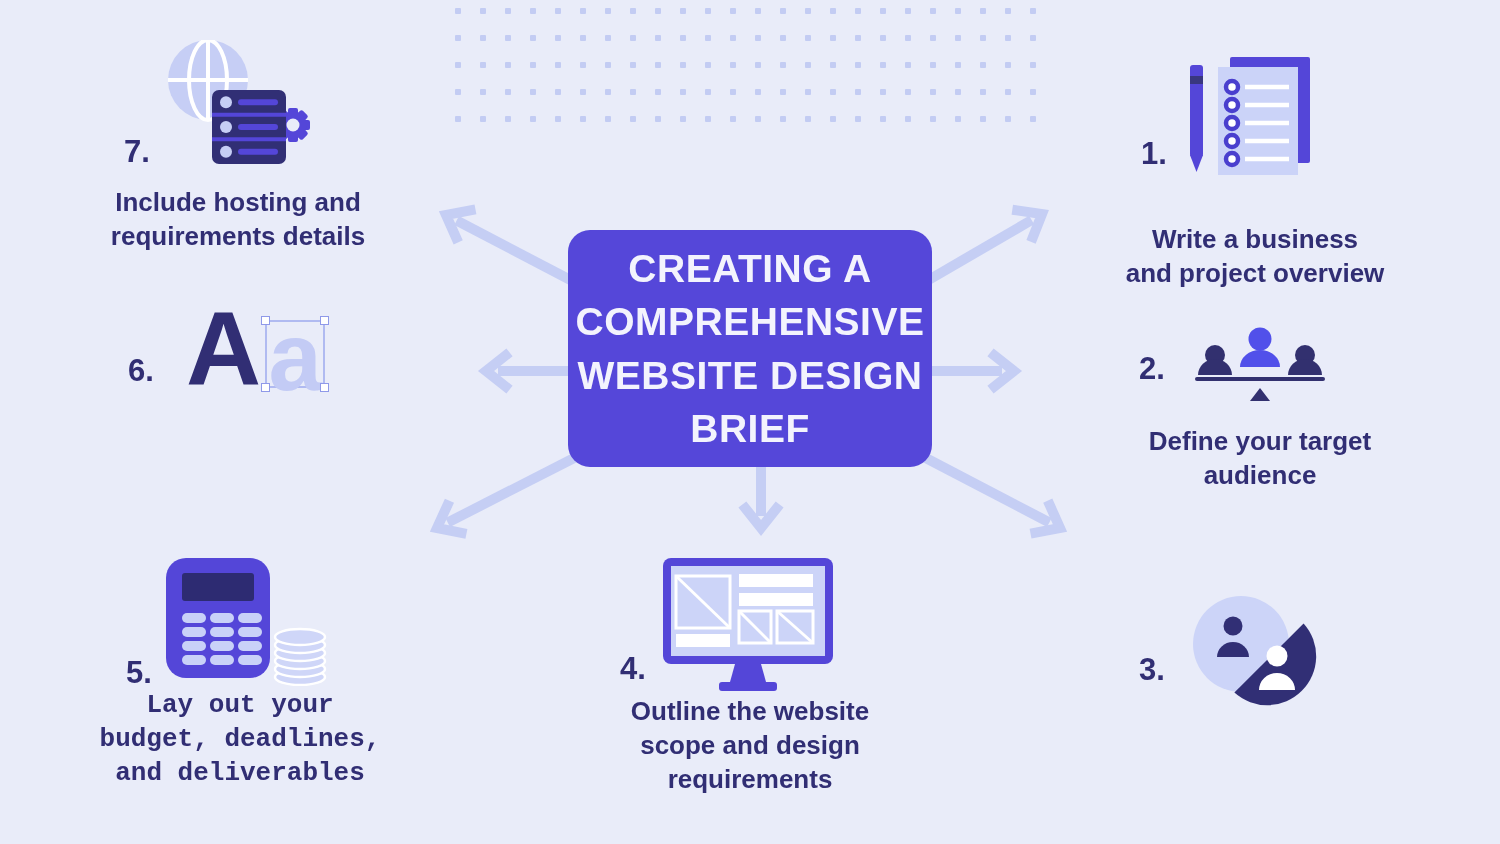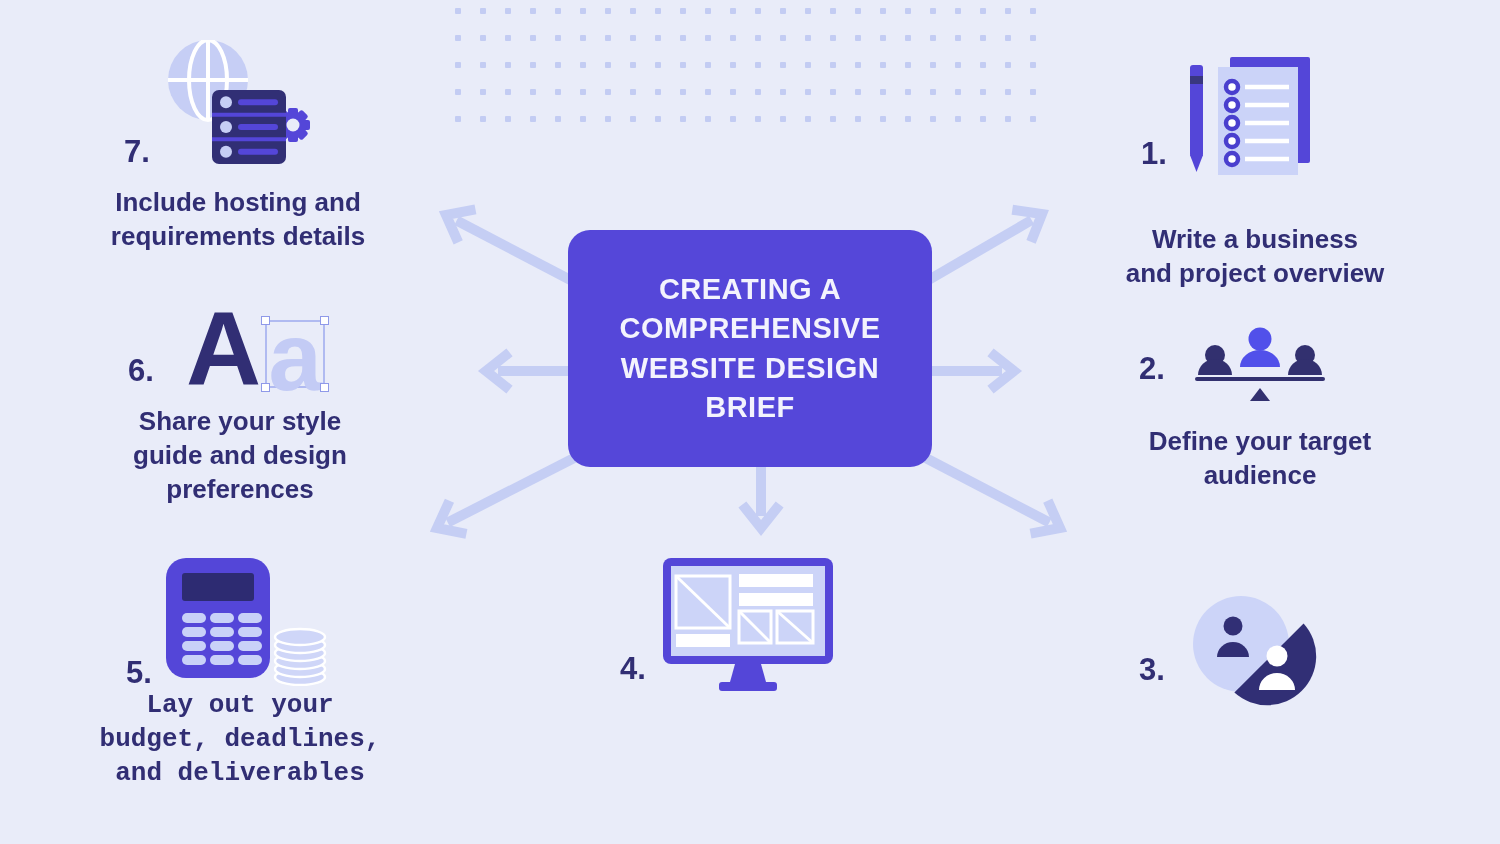--- a/index.html
+++ b/index.html
@@ -11,21 +11,21 @@
   
   #dot-grid{position:absolute;left:455px;top:8px;z-index:0;}
   #arrows{position:absolute;left:0;top:0;z-index:1;pointer-events:none;}
   
   #title-card{
     position:absolute;left:568px;top:230px;width:364px;height:237px;
     background:#5547d9;border-radius:22px;z-index:2;
     display:flex;align-items:center;justify-content:center;
   }
   #title-card .title-text{
-    color:#f3f3fd;font-size:29px;font-weight:700;line-height:1.36;
+    color:#f3f3fd;font-size:39px;font-weight:700;line-height:1.36;
     letter-spacing:.5px;text-align:center;white-space:pre-line;
   }
   
   .step{position:absolute;z-index:2;}
   .step .icon{position:absolute;}
   .step .num{
     position:absolute;font-size:31px;font-weight:700;color:#312e74;line-height:1;
   }
   .step .label{
     position:absolute;width:100%;text-align:center;white-space:pre-line;
@@ -194,20 +194,23 @@
         <rect x="114" y="53" width="36" height="32"></rect>
         <line x1="114" y1="53" x2="150" y2="85"></line>
       </g>
       <rect x="76" y="16" width="74" height="13" fill="#ffffff"></rect>
       <rect x="76" y="35" width="74" height="13" fill="#ffffff"></rect>
       <rect x="13" y="76" width="54" height="13" fill="#ffffff"></rect>
       <polygon points="72,106 98,106 103,124 67,124" fill="#5446d8"></polygon>
       <rect x="56" y="124" width="58" height="9" rx="3" fill="#5446d8"></rect>
     </svg>
     <div class="num">4.</div>
+    <div class="label">Outline the website
+scope and design
+requirements</div>
   </div>
 
   <div class="step s5">
     <svg class="icon" width="165" height="128" viewBox="0 0 165 128" xmlns="http://www.w3.org/2000/svg">
       <rect x="0" y="0" width="104" height="120" rx="20" fill="#5446d8"></rect>
       <rect x="16" y="15" width="72" height="28" rx="3" fill="#2d2b72"></rect>
       <g fill="#c9d1f8">
         <rect x="16" y="55" width="24" height="10" rx="5"></rect>
           <rect x="44" y="55" width="24" height="10" rx="5"></rect>
           <rect x="72" y="55" width="24" height="10" rx="5"></rect>
@@ -241,23 +244,20 @@
       <span class="big-a">A</span>
       <span class="sel-box">
         <span class="small-a">a</span>
         <i class="handle h-tl"></i>
         <i class="handle h-tr"></i>
         <i class="handle h-bl"></i>
         <i class="handle h-br"></i>
       </span>
     </div>
     <div class="num">6.</div>
-    <div class="label">Share your style
-guide and design
-preferences</div>
   </div>
 
   <div class="step s7">
     <svg class="icon" width="152" height="130" viewBox="0 0 152 130" xmlns="http://www.w3.org/2000/svg">
       <circle cx="44" cy="40" r="40" fill="#c6cef5"></circle>
       <g stroke="#ffffff" stroke-width="4" fill="none">
         <line x1="4" y1="40" x2="84" y2="40"></line>
         <line x1="44" y1="0" x2="44" y2="80"></line>
         <ellipse cx="44" cy="40" rx="19" ry="40"></ellipse>
       </g>

